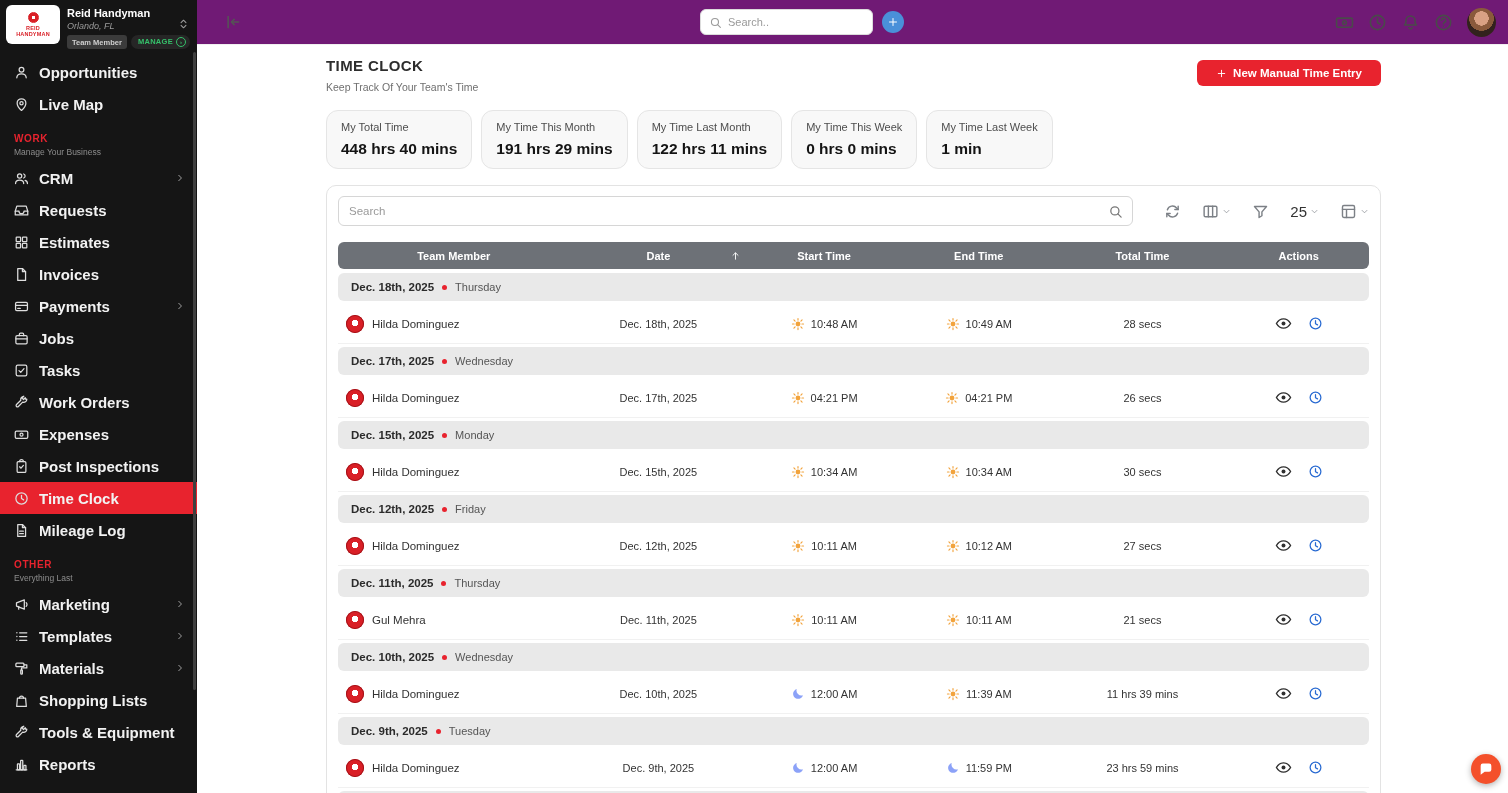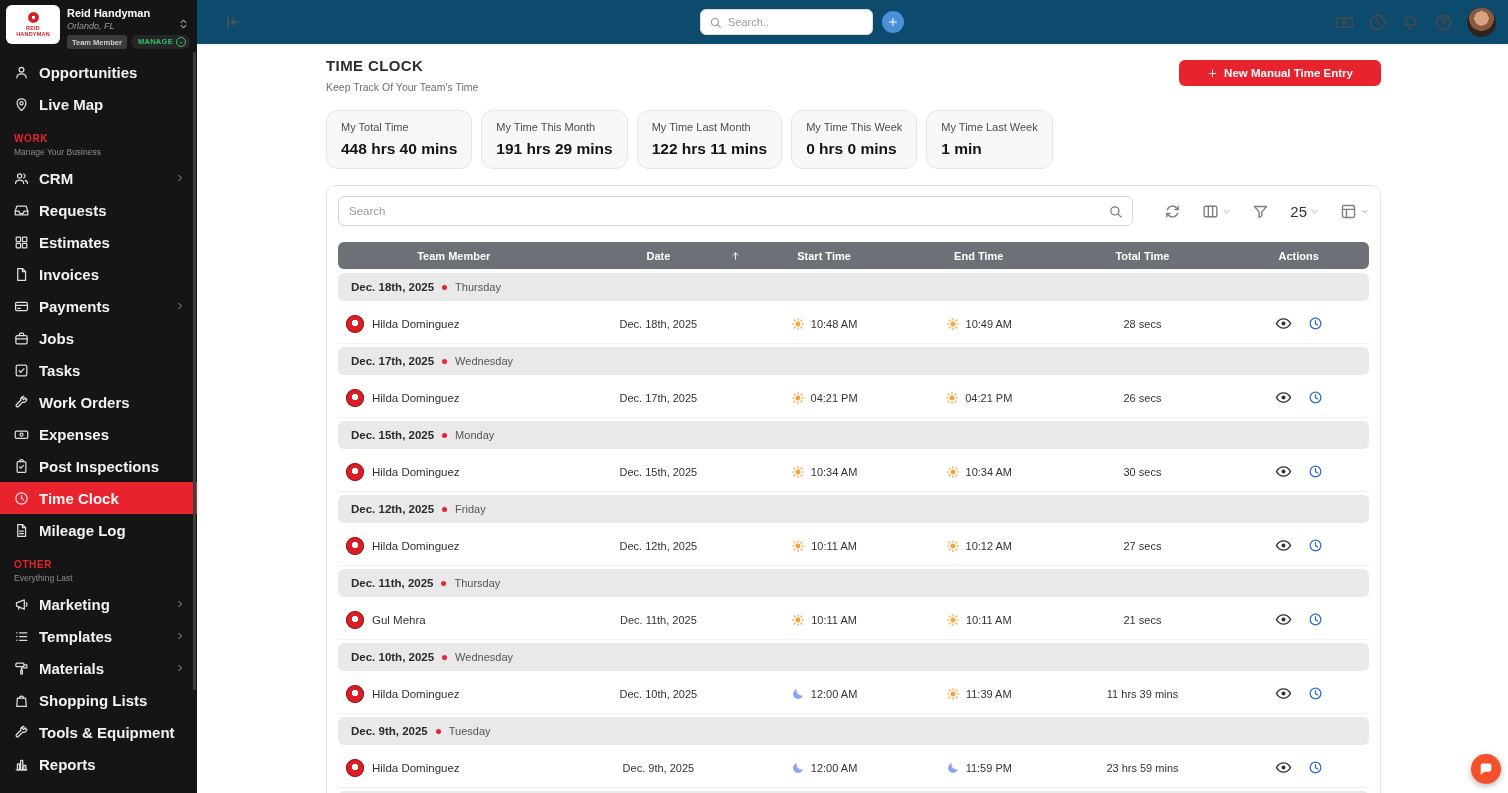--- a/index.html
+++ b/index.html
@@ -27,39 +27,39 @@
   .s-label{font-size:15px;font-weight:700;color:#f2f2f2;white-space:nowrap}
   .s-chev{position:absolute;right:12px;width:10px;height:10px;color:#b9b9b9;display:none}
   .side-item.has-chev .s-chev{display:inline-flex}
   .side-item.active{background:#e8232e}
   .sec-title{font-size:10px;font-weight:800;color:#e8232e;letter-spacing:.6px;padding:13px 14px 0}
   .sec-sub{font-size:8.5px;color:#8d8d8d;padding:3px 14px 5px}
   .side-scrollbar{position:absolute;top:52px;right:1px;width:3px;height:638px;background:#3f3f3f;border-radius:2px}
 
   
   .main{flex:1;display:flex;flex-direction:column;min-width:0}
-  .topbar{height:45px;background:#0c4a6e;position:relative;border-bottom:1px solid #f0f0f0;flex-shrink:0}
+  .topbar{height:45px;background:#701a75;position:relative;border-bottom:1px solid #f0f0f0;flex-shrink:0}
   .collapse-btn{position:absolute;left:27px;top:13px;width:18px;height:18px;color:#555;display:inline-flex;cursor:pointer}
   .tb-search-group{position:absolute;left:503px;top:9px;display:flex;align-items:center;gap:9px}
   .tb-search{width:173px;height:26px;border:1px solid #dcdcdc;border-radius:6px;display:flex;align-items:center;padding:0 8px;gap:6px;background:#fff}
   .tb-search .mag{width:13px;height:13px;color:#9a9a9a;display:inline-flex;flex-shrink:0}
   .tb-search input{border:none;outline:none;font-size:11px;width:100%;font-family:"Liberation Sans",sans-serif;color:#333}
   .tb-search input::placeholder{color:#9a9a9a}
   .tb-plus{width:22px;height:22px;border-radius:50%;background:#4a90d9;color:#fff;display:inline-flex;align-items:center;justify-content:center;cursor:pointer}
   .tb-plus span{width:12px;height:12px;display:inline-flex}
   .tb-right{position:absolute;right:12px;top:0;height:45px;display:flex;align-items:center;gap:14px}
   .tb-ic{width:19px;height:19px;color:#4a4a4a;position:relative;display:inline-flex;cursor:pointer}
   .tb-avatar{width:29px;height:29px;border-radius:50%;cursor:pointer;background:radial-gradient(circle at 50% 36%,#d9a184 0 30%,#8a5a3c 31% 52%,#32221d 53% 100%)}
 
   
   .content{flex:1;padding:12px 127px 0 129px;background:#fff;overflow:hidden}
   .page-head{display:flex;justify-content:space-between;align-items:flex-start}
   .page-title{font-size:15px;font-weight:800;color:#2d2d2d;letter-spacing:.4px}
   .page-sub{font-size:10.5px;color:#6f6f6f;margin-top:7px}
-  .new-entry-btn{background:#e8232e;color:#fff;height:26px;border:none;border-radius:6px;display:inline-flex;align-items:center;gap:6px;padding:0 28px;font-size:11.5px;font-weight:700;margin-top:3px;cursor:pointer;font-family:"Liberation Sans",sans-serif}
+  .new-entry-btn{background:#e8232e;color:#fff;height:26px;border:none;border-radius:6px;display:inline-flex;align-items:center;gap:6px;padding:0 19px;font-size:11.5px;font-weight:700;margin-top:3px;cursor:pointer;font-family:"Liberation Sans",sans-serif}
   .new-entry-btn .pl{width:11px;height:11px;display:inline-flex}
   .stats-row{display:flex;gap:9px;margin-top:17px}
   .stat-card{background:#f8f8f8;border:1px solid #e5e5e5;border-radius:12px;padding:10px 14px;min-width:100px}
   .stat-label{font-size:11px;color:#4d4d4d;white-space:nowrap}
   .stat-value{font-size:15.5px;font-weight:800;color:#141414;margin-top:7px;white-space:nowrap}
 
   
   .table-card{margin-top:16px;border:1px solid #e3e3e3;border-radius:10px;padding:10px 11px;background:#fff}
   .controls{display:flex;align-items:center}
   .tbl-search{width:795px;height:30px;border:1px solid #d6d6d6;border-radius:6px;position:relative;display:flex;align-items:center;padding:0 30px 0 10px;background:#fff}

